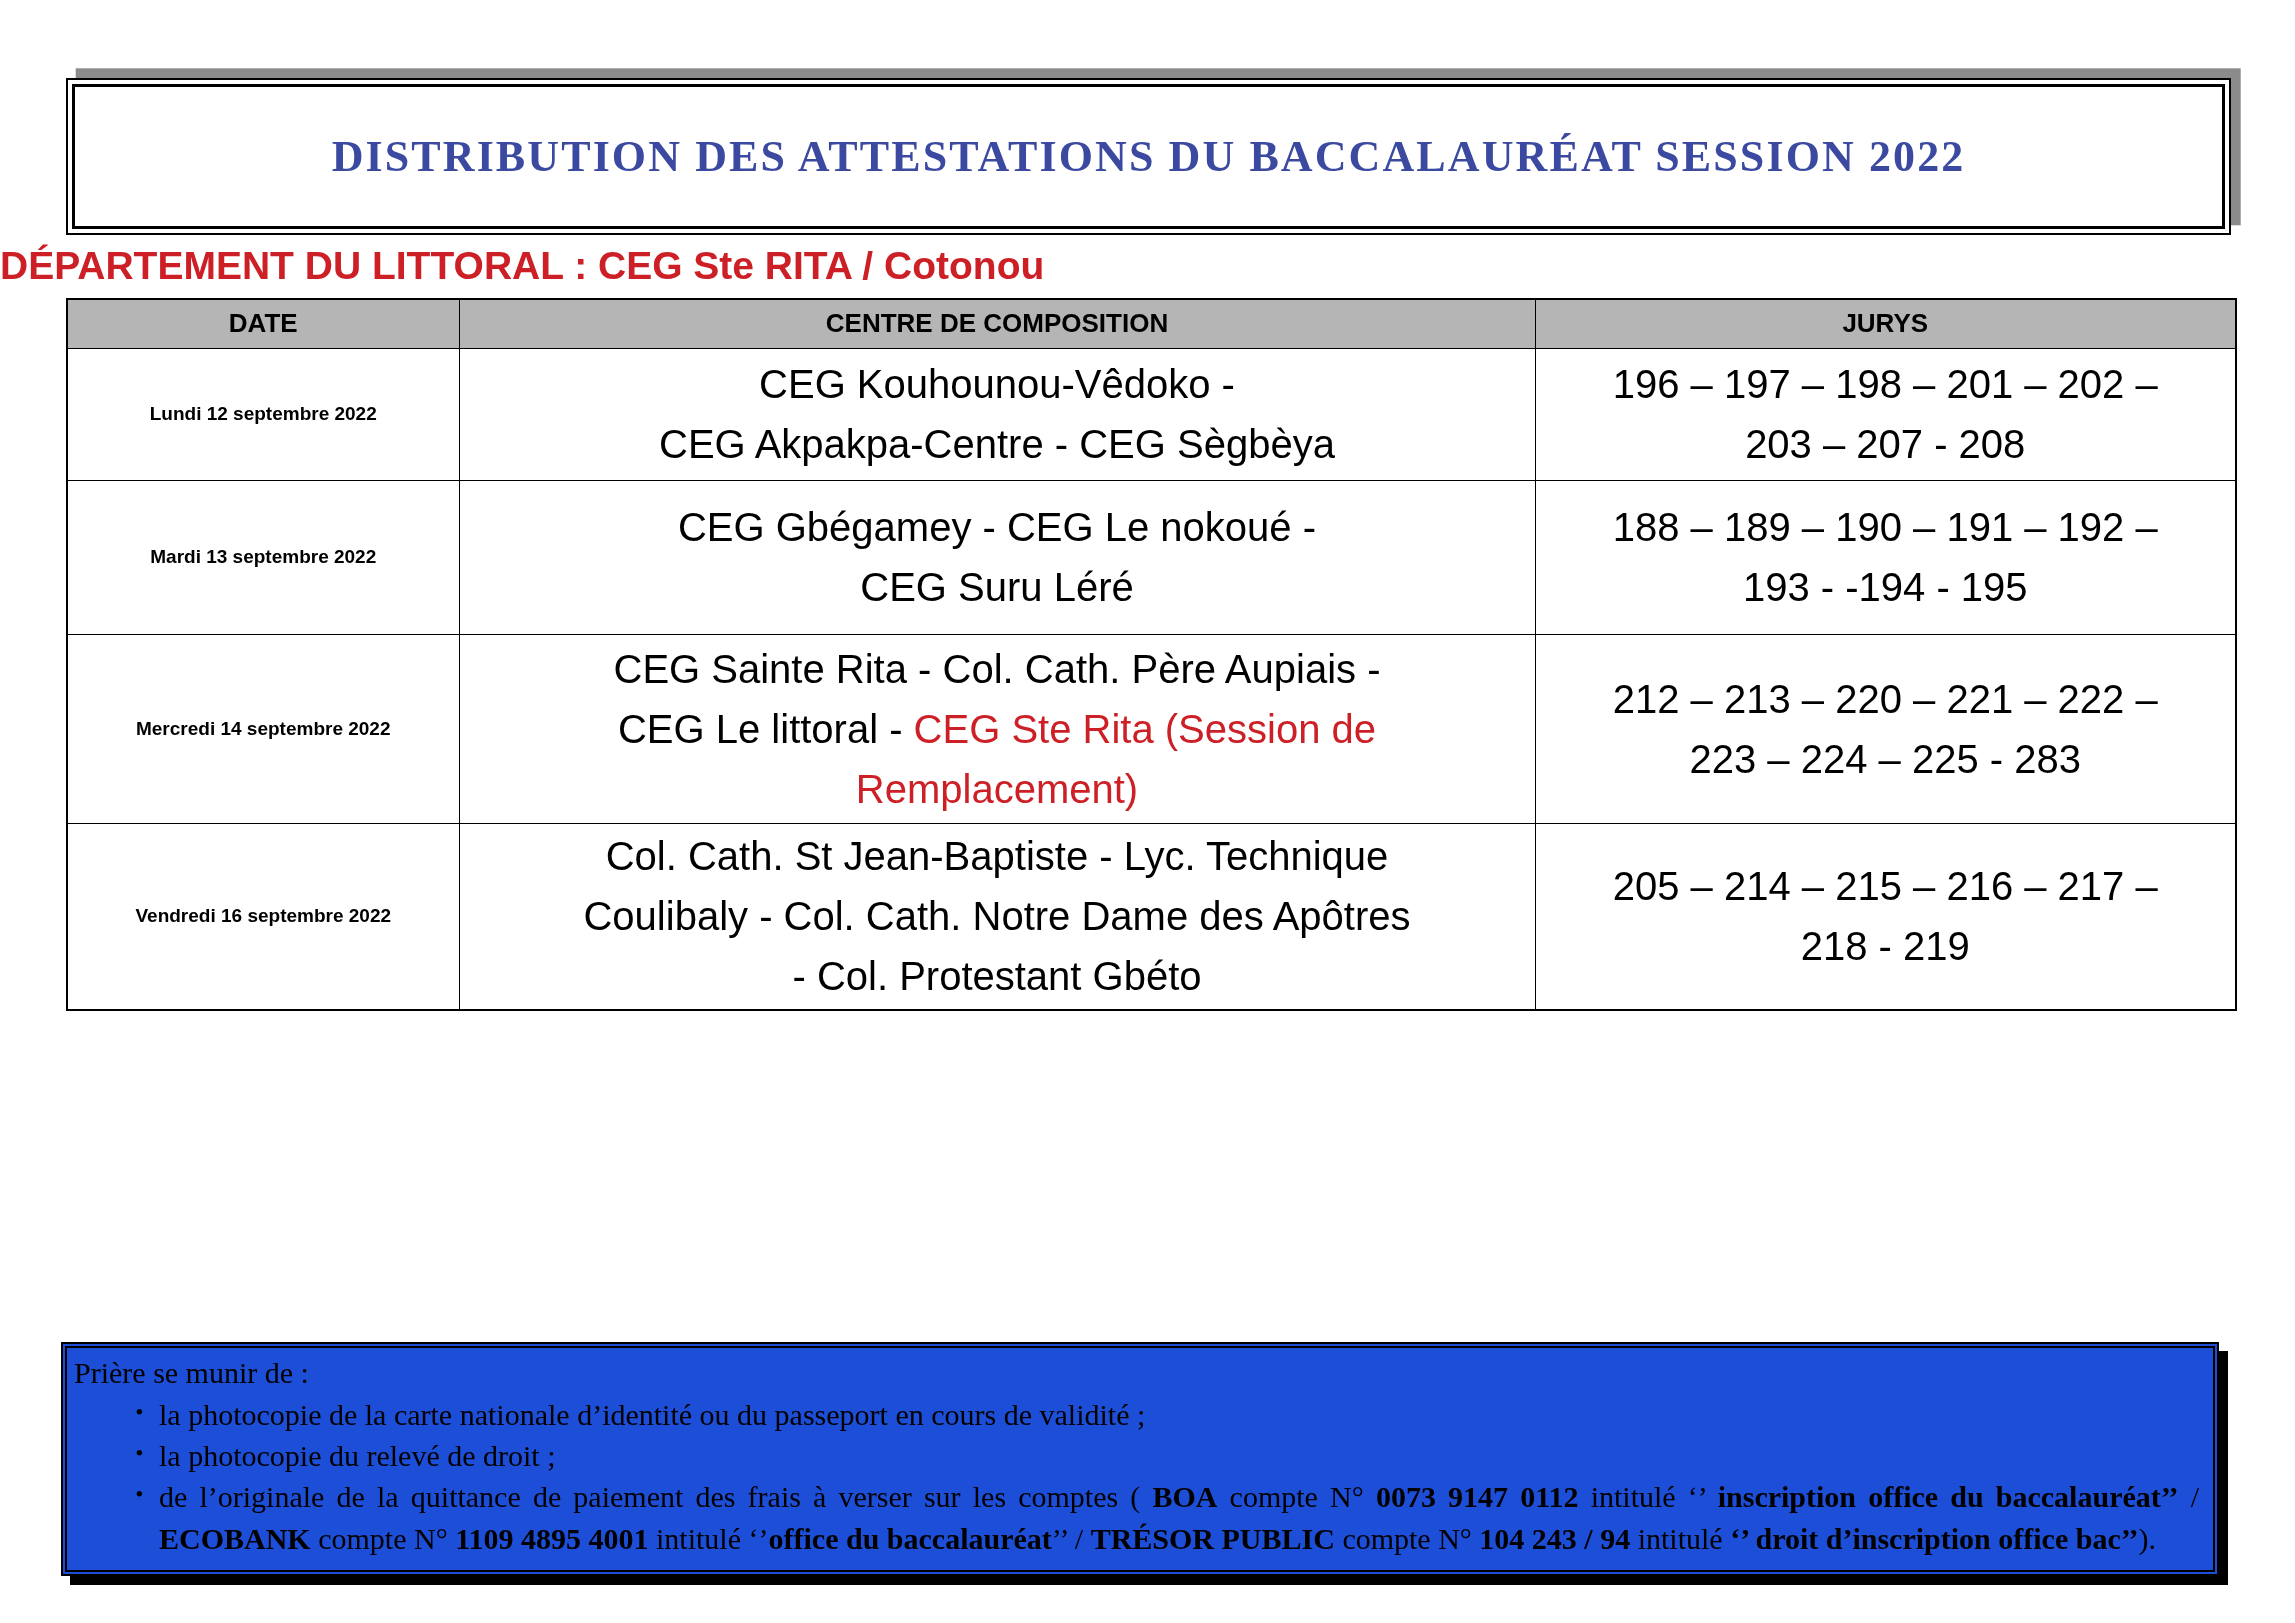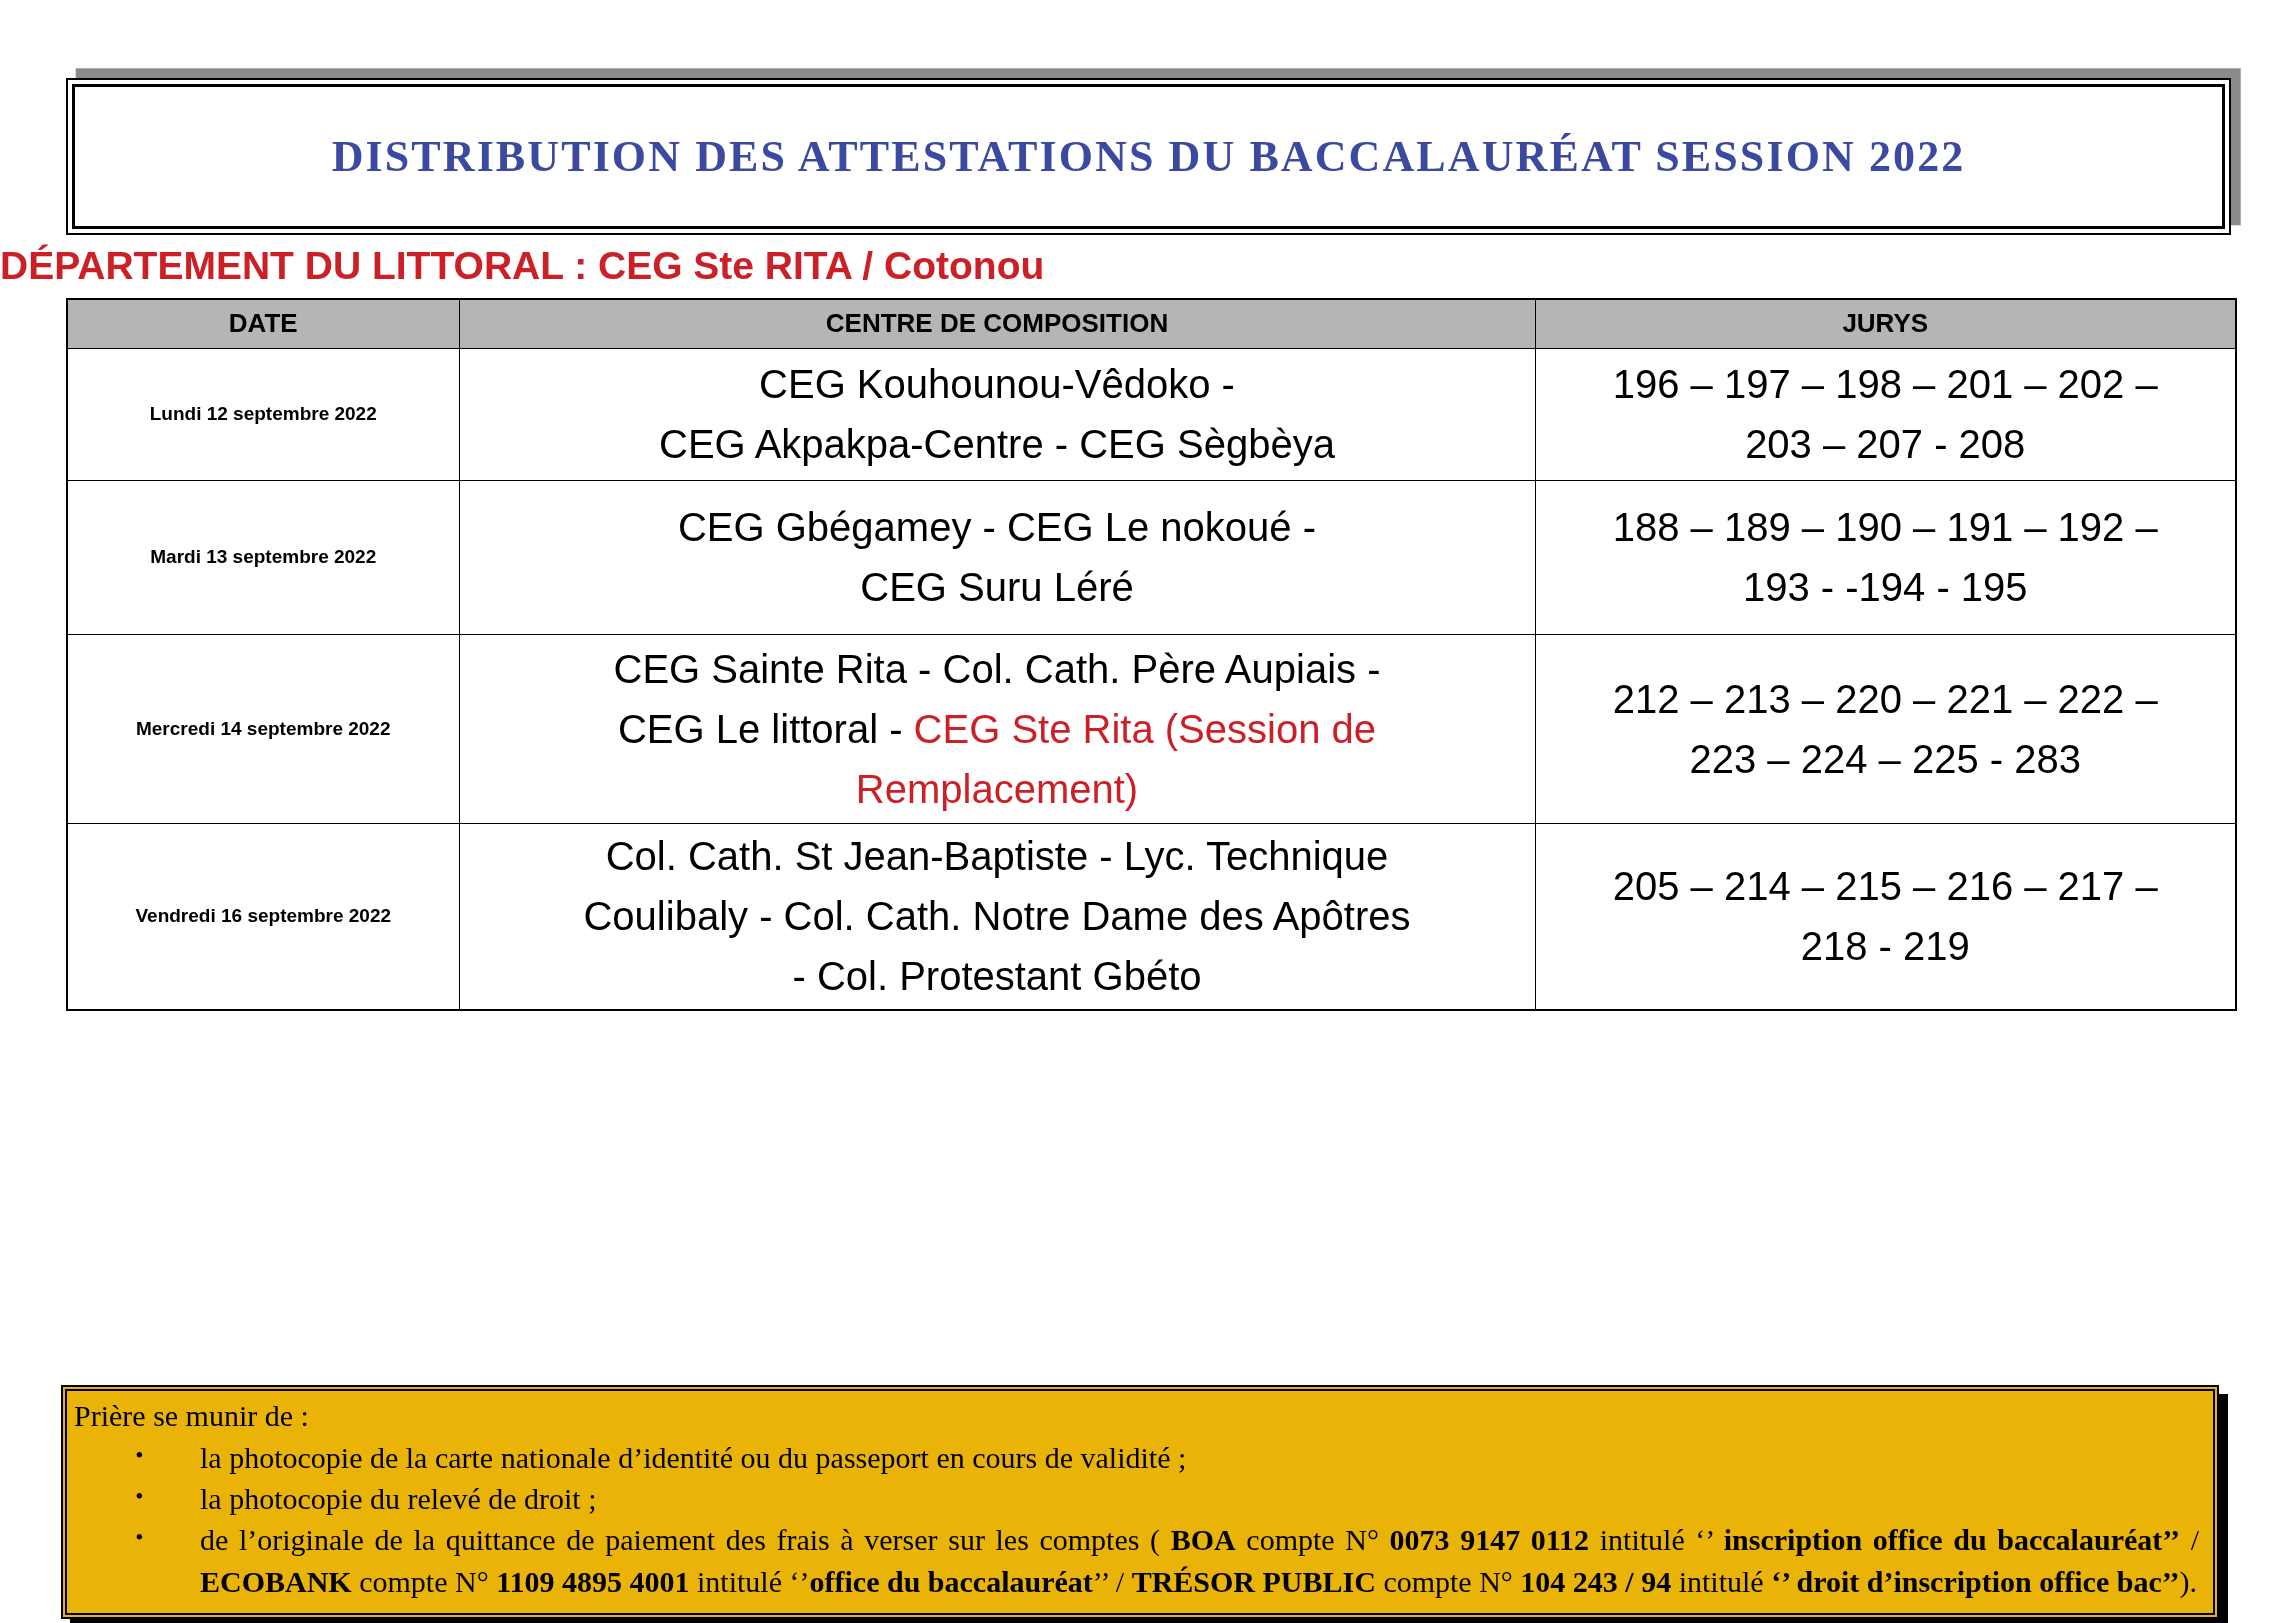--- a/index.html
+++ b/index.html
@@ -25,30 +25,30 @@
   .schedule th,.schedule td{border:1.4px solid #000;text-align:center;vertical-align:middle;
             padding:2.8px 9.7px;box-sizing:border-box;overflow:hidden;margin-left:29px;}
   .schedule th{background:#b5b5b5;font-size:26px;font-weight:bold;height:49px;}
   .date-cell{font-size:19px;font-weight:bold;white-space:pre-line;}
   .centre-cell,.jurys-cell{font-size:40px;font-weight:normal;line-height:1.5;white-space:pre-line;}
   .red{color:#cc1f26;}
   tr.row-0{height:132px;} tr.row-1{height:154px;} tr.row-2{height:189px;}
   tr.row-3{height:146px;} tr.row-4{height:185px;} tr.row-5{height:78px;}
 
   
-  .notice{position:absolute;left:61px;top:1385px;width:2158px;box-sizing:border-box;
-          border:6.2px double #000;background:#eab308;box-shadow:9px 9px 0 #000;
+  .notice{position:absolute;left:61px;top:1342px;width:2158px;box-sizing:border-box;
+          border:6.2px double #000;background:#1d4ed8;box-shadow:9px 9px 0 #000;
           padding:4.2px 14px 11px 7px;
           font-family:"Liberation Serif",serif;font-size:30px;line-height:1.38;}
   .notice-intro{margin:0;}
   .notice-list{margin:0;padding:0;list-style:none;}
   .notice-item{display:flex;align-items:flex-start;}
   .bullet-marker{flex:none;width:39px;margin-left:46px;text-align:center;font-size:23.6px;
           line-height:inherit;padding-top:2.1px;}
-  .bullet-text{flex:1;margin-left:41px;}
+  .bullet-text{flex:1;}
   .bullet-text.justify{text-align:justify;}
   .bullet-text .b{font-weight:bold;}
 </style>
 </head>
 <body>
 
 <div id="page">
 
   <div class="title-box">
     <div class="title-box-inner">

